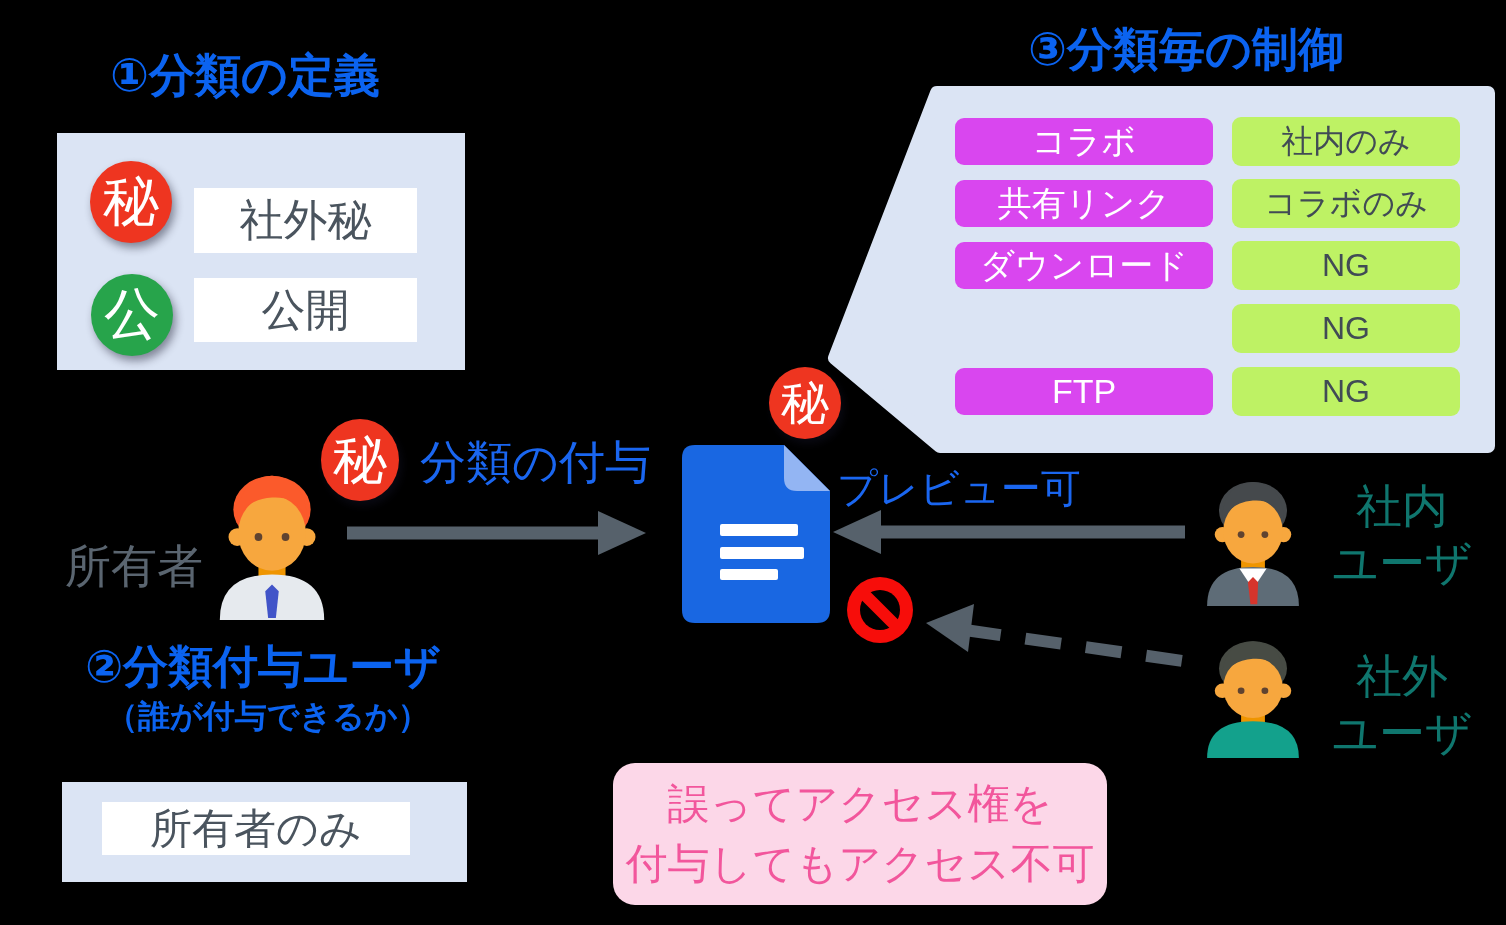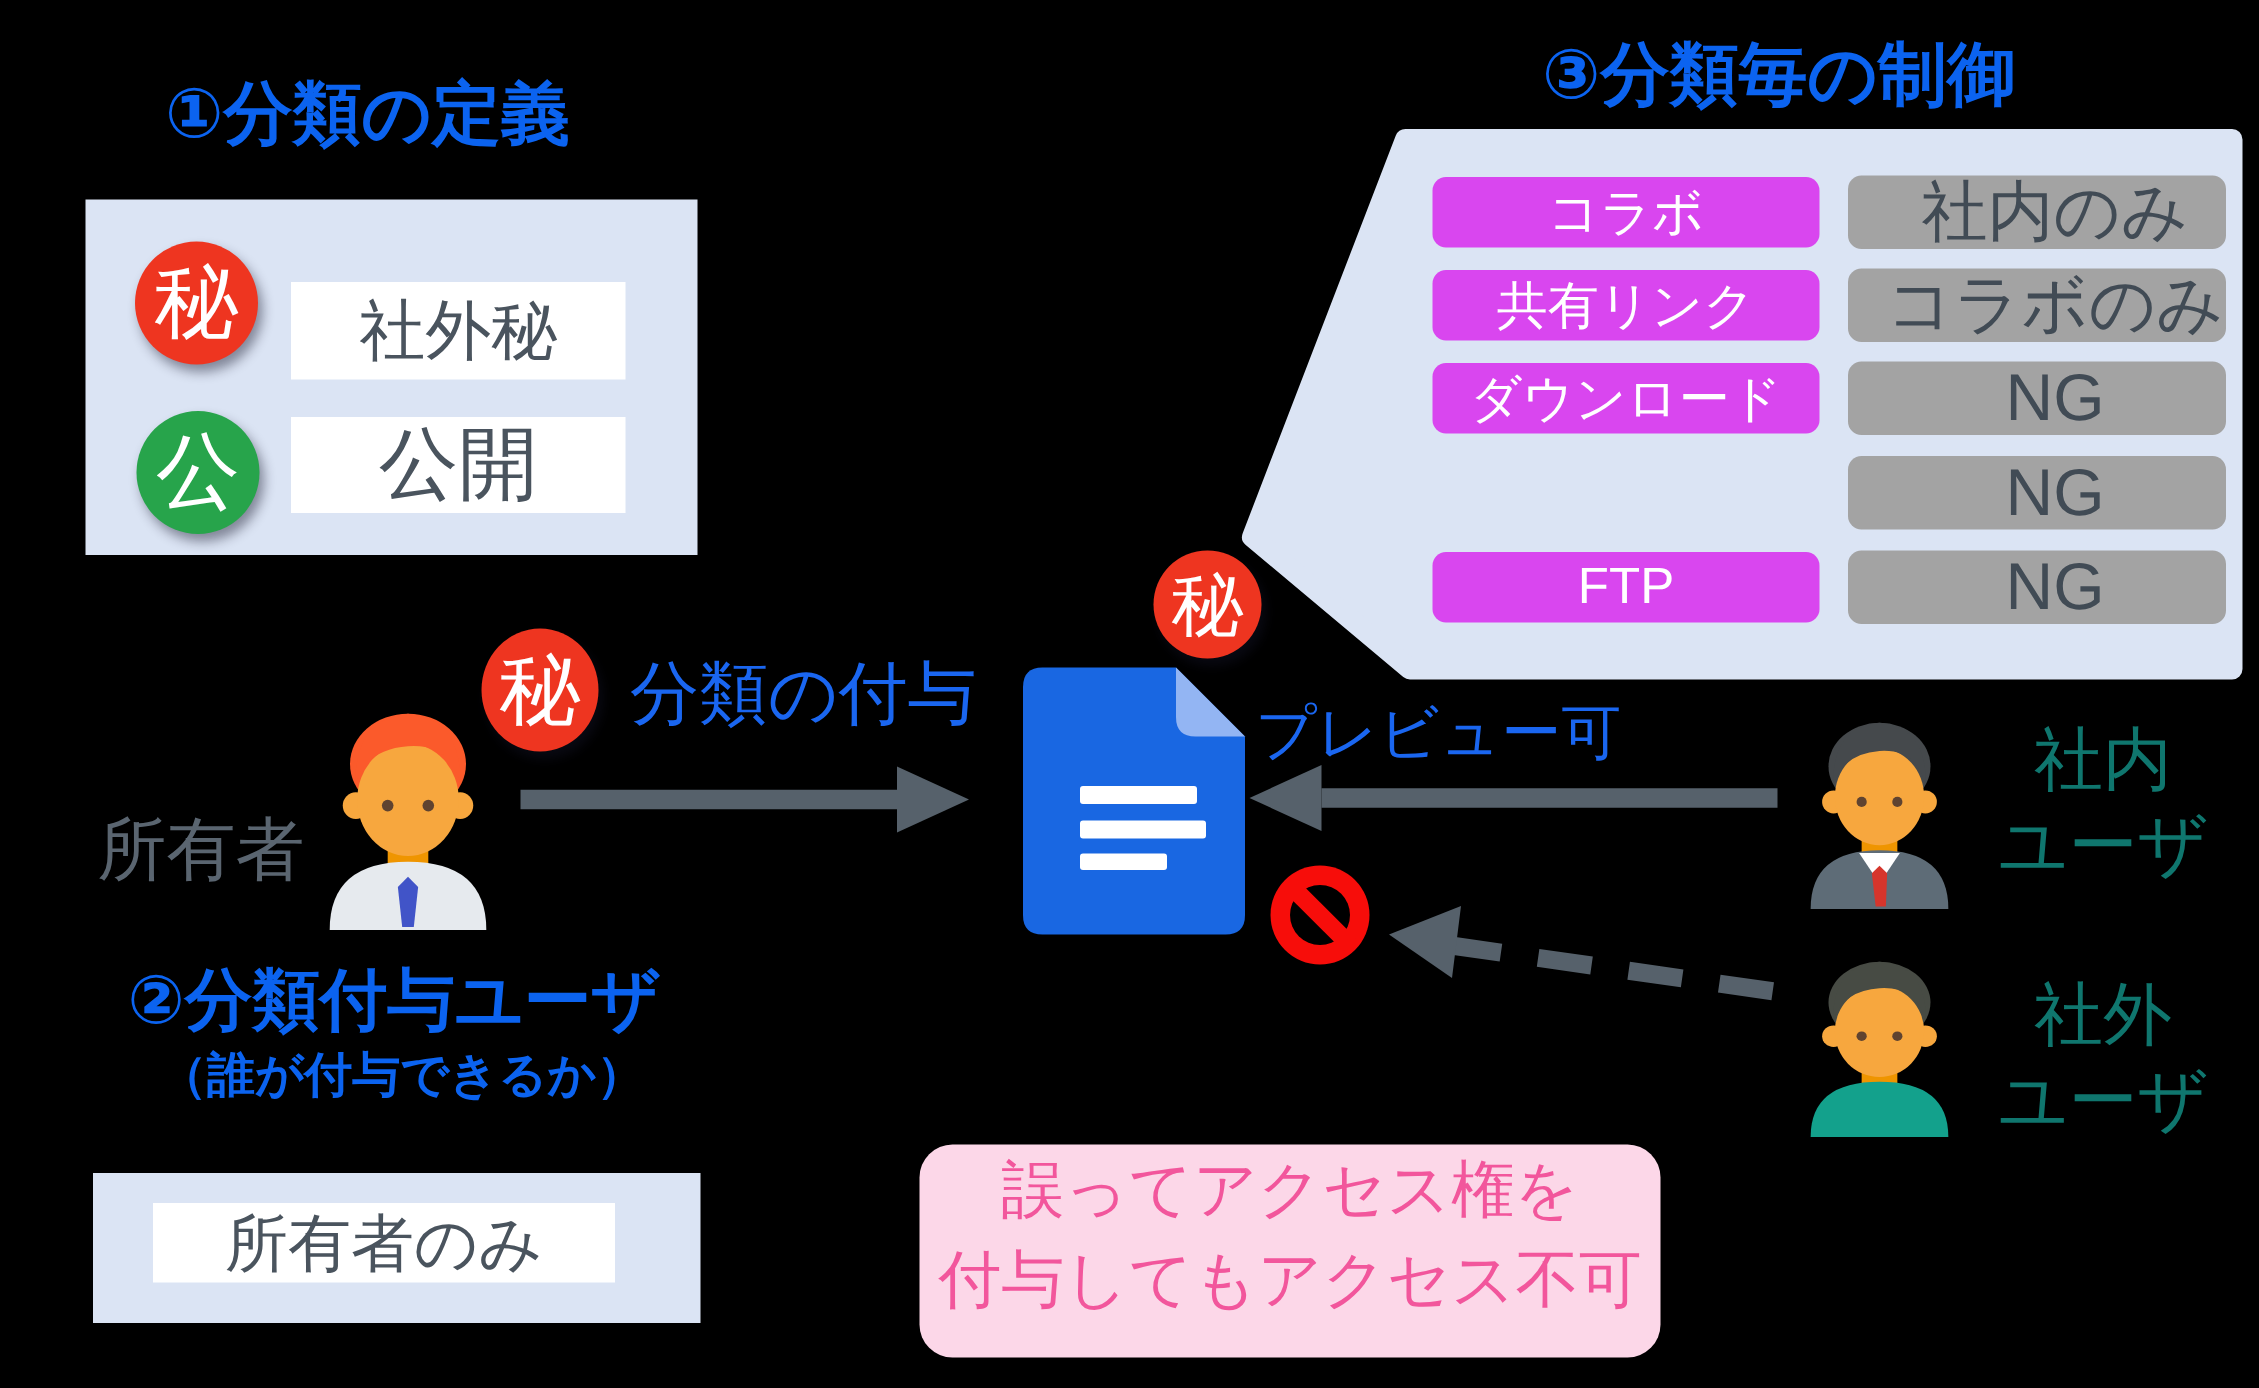--- a/index.html
+++ b/index.html
@@ -12,28 +12,28 @@
             align-items:center;justify-content:center;white-space:nowrap;}
   .badge{position:absolute;border-radius:50%;color:#fff;display:flex;align-items:center;
          justify-content:center;box-shadow:3px 5px 8px rgba(20,20,40,.45);}
   .badge-red{background:#ee3520;}
   .badge-green{background:#27a44b;}
   .graytext{position:absolute;color:#5a6570;white-space:nowrap;}
   .bluetext{position:absolute;color:#1a66f0;white-space:nowrap;}
   .ctl-btn{position:absolute;left:955px;width:258px;height:47px;background:#d946ef;
            border-radius:9px;color:#ffffff;display:flex;align-items:center;justify-content:center;
            font-size:34px;}
-  .ctl-val{position:absolute;left:1232px;width:228px;height:49px;background:#a3a3a3;
+  .ctl-val{position:absolute;left:1232px;width:228px;height:49px;background:#bef264;
            border-radius:9px;color:#414b55;display:flex;align-items:center;justify-content:center;
-           font-size:44px;padding-left:24px;}
+           font-size:32px;}
   .userlabel{position:absolute;width:160px;color:#0f766e;font-size:46px;line-height:57px;
              text-align:center;white-space:nowrap;}
   .warning{position:absolute;left:613px;top:763px;width:494px;height:142px;background:#fcd7e8;
            border-radius:22px;color:#f2569c;font-size:42px;line-height:60px;text-align:center;
-           display:flex;flex-direction:column;align-items:center;}
+           display:flex;flex-direction:column;align-items:center;justify-content:center;}
   svg{display:block;}
 </style>
 </head>
 <body>
 
 <div class="canvas">
 
   <svg class="abs" style="left:0;top:0;" width="1506" height="925" viewBox="0 0 1506 925">
 
     <polygon points="937,93 1488,93 1488,446 940,446 835,358" fill="#dbe4f4" stroke="#dbe4f4" stroke-width="14" stroke-linejoin="round"></polygon>
@@ -63,21 +63,21 @@
   </svg>
 
   <div class="title" style="left:110px;top:45px;font-size:46px;">①分類の定義</div>
 
   <div class="panel" style="left:57px;top:133px;width:408px;height:237px;"></div>
 
   <div class="badge badge-red" style="left:90px;top:161px;width:82px;height:82px;font-size:56px;">秘</div>
   <div class="whitebox" style="left:194px;top:188px;width:223px;height:65px;font-size:44px;">社外秘</div>
 
   <div class="badge badge-green" style="left:91px;top:274px;width:82px;height:82px;font-size:56px;">公</div>
-  <div class="whitebox" style="left:194px;top:278px;width:223px;height:64px;font-size:53px;">公開</div>
+  <div class="whitebox" style="left:194px;top:278px;width:223px;height:64px;font-size:44px;">公開</div>
 
   <div class="title" style="left:1028px;top:19px;font-size:46px;">③分類毎の制御</div>
 
   <div class="ctl-btn" style="top:118px;">コラボ</div>
   <div class="ctl-val" style="top:117px;">社内のみ</div>
   <div class="ctl-btn" style="top:180px;">共有リンク</div>
   <div class="ctl-val" style="top:179px;">コラボのみ</div>
   <div class="ctl-btn" style="top:242px;">ダウンロード</div>
   <div class="ctl-val" style="top:241px;">NG</div>
   <div class="ctl-val" style="top:304px;">NG</div>

